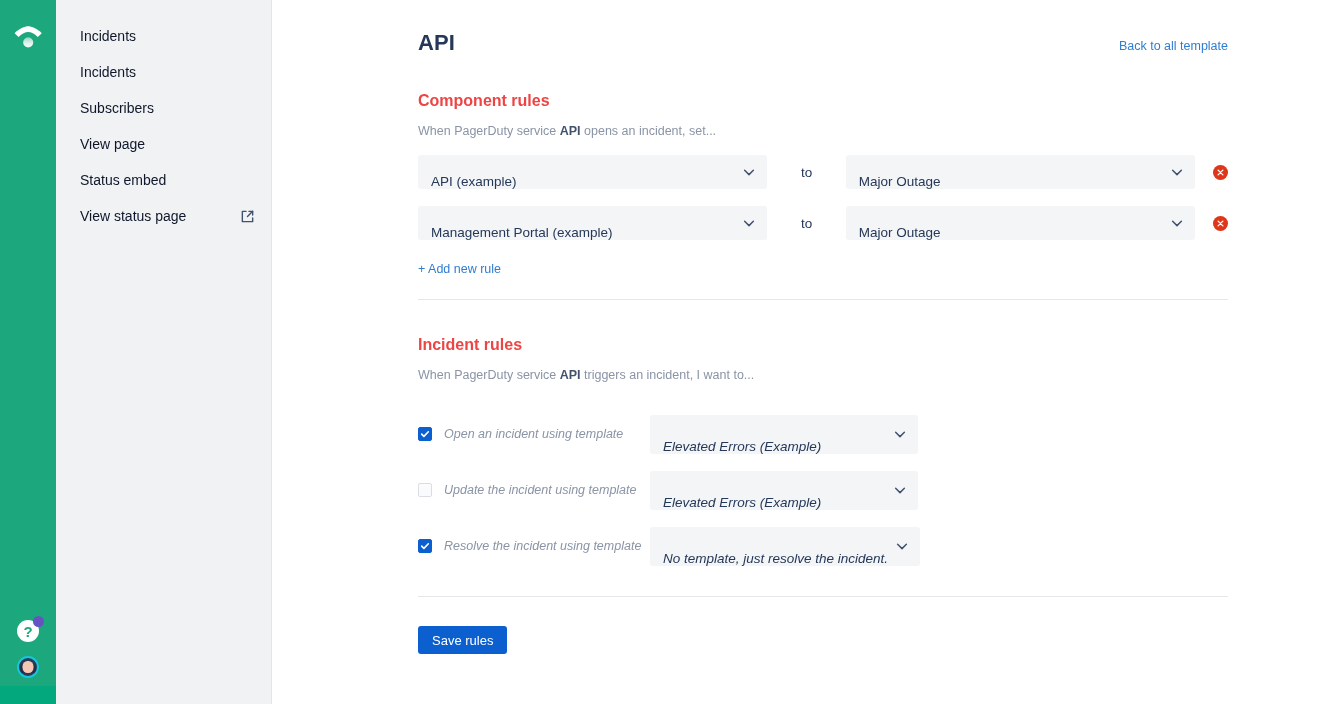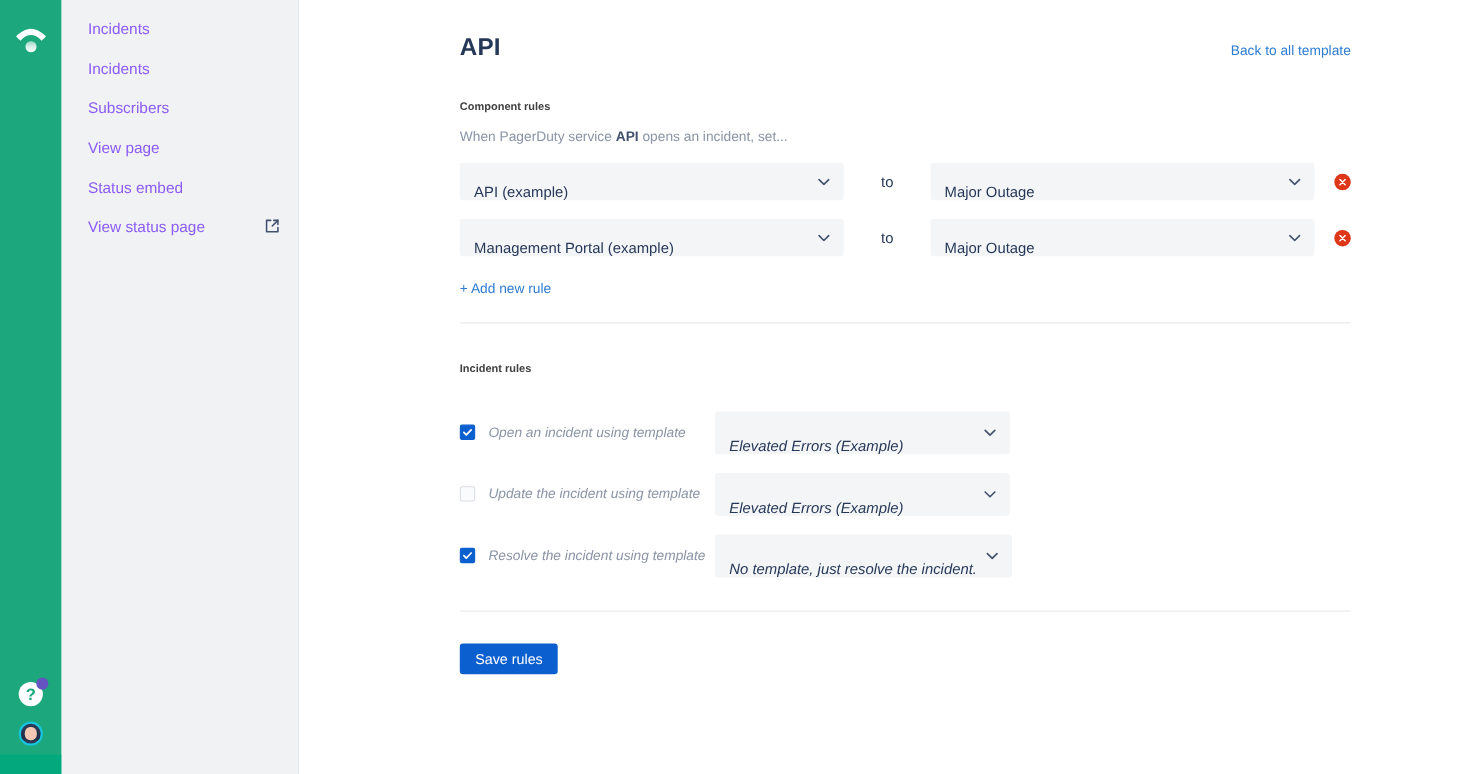--- a/index.html
+++ b/index.html
@@ -78,23 +78,23 @@
   }
   .org-logo { width: 34px; height: 34px; flex: 0 0 34px; }
   .org-name {
     font-size: 14.5px; font-weight: bold; color: #253858;
     margin-left: 12px; white-space: nowrap;
   }
   .org-chev { margin-left: auto; color: #42526E; display: flex; }
 
   .nav { padding-top: 18px; }
   .nav-item {
-    display: flex; 
+    display: flex; align-items: center;
     height: 36px; padding: 0 16px 0 24px;
-    font-size: 14px; color: #8b5cf6;
+    font-size: 14px; color: #0f172a;
     cursor: pointer;
   }
   .nav-item .ext { margin-left: auto; display: flex; color: #42526E; }
 
   
   .main {
     flex: 1 1 auto; height: 704px; background: #ffffff;
     position: relative; overflow: hidden;
   }
   .content { padding: 22px 111px 0 146px; }
@@ -106,21 +106,21 @@
   .page-title {
     font-size: 22px; font-weight: bold; color: #253858;
     letter-spacing: 0.1px;
   }
   .back-link {
     margin-left: auto; font-size: 12.5px; color: #2F7DD1;
     cursor: pointer; text-decoration: none;
   }
 
   .sec-title {
-    font-size: 10px; font-weight: bold; color: #404040;
+    font-size: 16px; font-weight: bold; color: #ef4444;
     margin-top: 36px;
   }
   .sec-sub {
     font-size: 12.5px; color: #8A94A6;
     margin-top: 14px;
   }
   .sec-sub b { color: #42526E; font-weight: bold; }
 
   .rule-row {
     display: flex; align-items: center;
@@ -338,20 +338,23 @@
           </svg>
         </button>
       </div>
 
       <div class="add-link">+ Add new rule</div>
 
       <div class="divider"></div>
 
       
       <div class="sec-title">Incident rules</div>
+      <div class="sec-sub">
+        <span>When PagerDuty service </span><b>API</b><span> triggers an incident, I want to...</span>
+      </div>
 
       <div class="inc-rows">
 
         <div class="inc-row">
           <div class="cbwrap">
             <span class="cb on">
               <svg width="10" height="10" viewBox="0 0 12 12">
                 <path d="M2 6.2 L4.7 8.9 L10 3.3" fill="none" stroke="#ffffff" stroke-width="1.9" stroke-linecap="round" stroke-linejoin="round"></path>
               </svg>
             </span>

